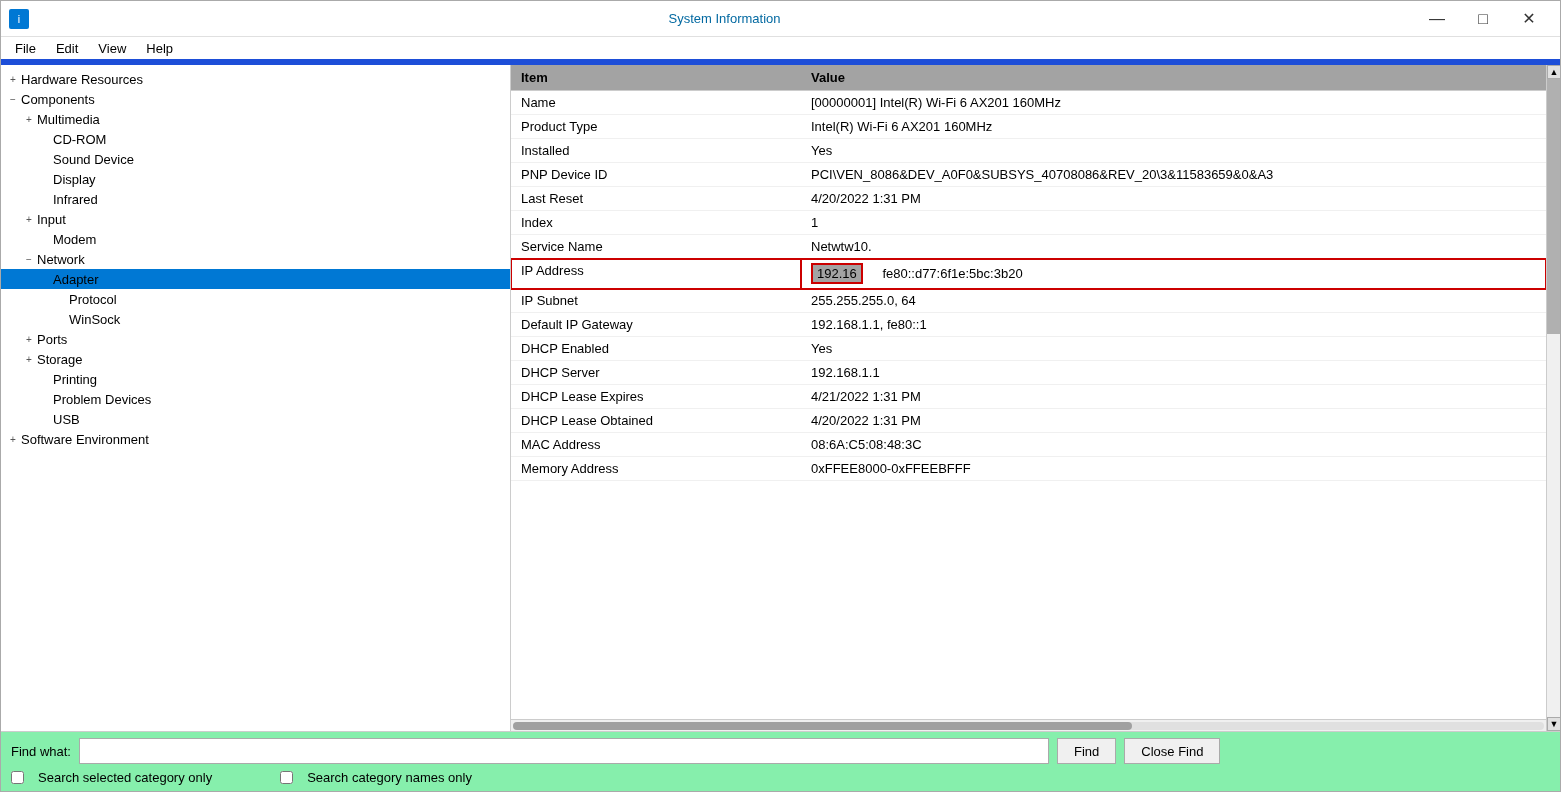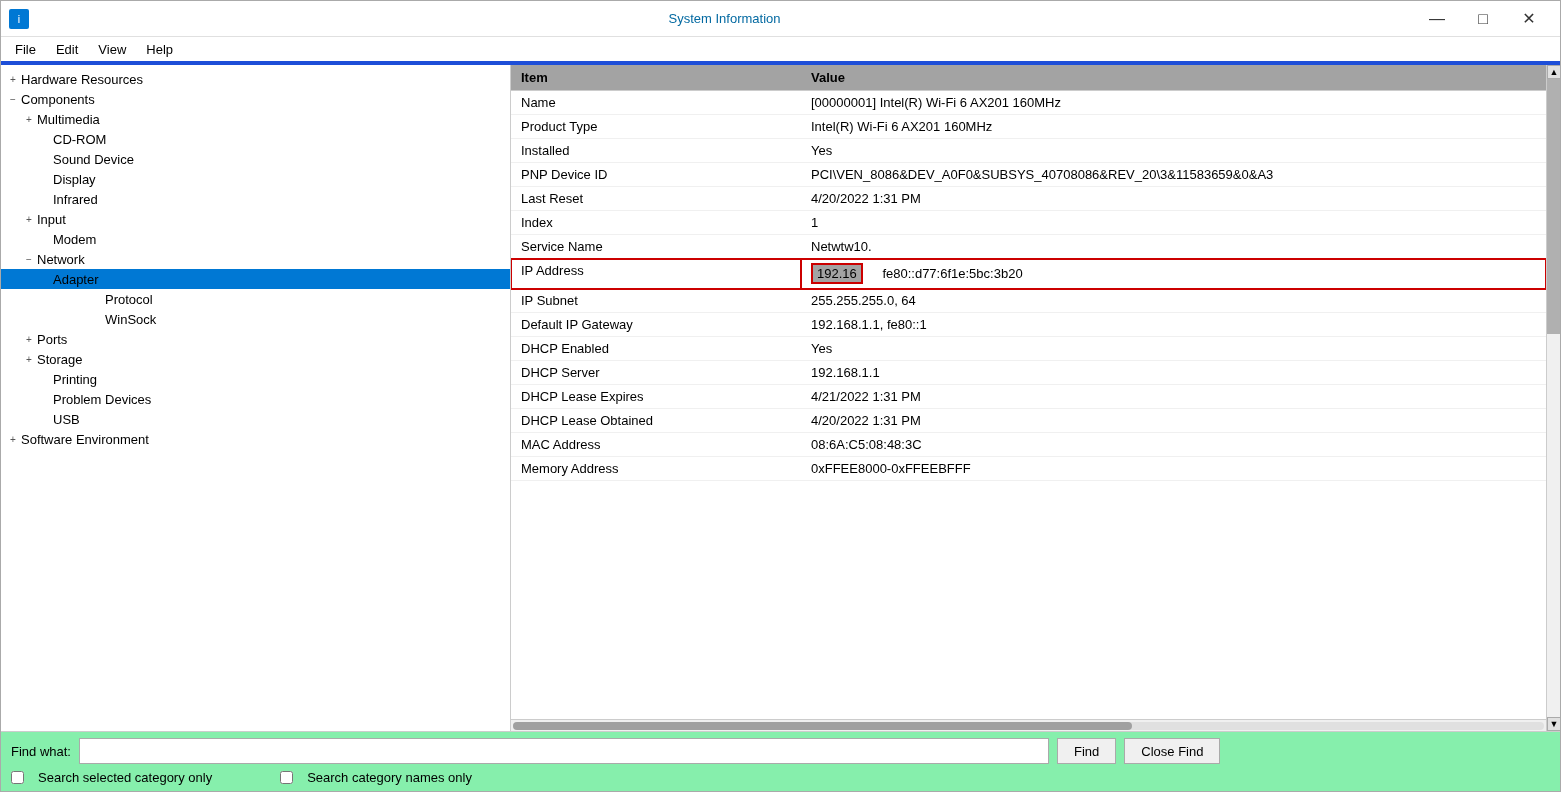--- a/index.html
+++ b/index.html
@@ -59,21 +59,21 @@
       cursor: pointer;
       display: flex;
       align-items: center;
       justify-content: center;
       font-size: 16px;
       color: #333;
     }
     .menu-bar {
       display: flex;
       padding: 2px 4px;
-      border-bottom: 4px solid #1d4ed8;
+      border-bottom: 6px solid #1d4ed8;
       background: #ffffff;
       height: 28px;
       align-items: center;
     }
     .menu-item {
       padding: 3px 10px;
       cursor: pointer;
       border-radius: 3px;
       font-size: 13px;
     }
@@ -107,21 +107,21 @@
       justify-content: center;
       font-size: 10px;
       color: #555;
       flex-shrink: 0;
     }
     .tree-item.selected .expander { color: white; }
     .tree-label { font-size: 13px; }
     .indent-0 { padding-left: 4px; }
     .indent-1 { padding-left: 20px; }
     .indent-2 { padding-left: 36px; }
-    .indent-3 { padding-left: 52px; gap: 36px; }
+    .indent-3 { padding-left: 52px; }
     .detail-panel {
       flex: 1;
       display: flex;
       flex-direction: column;
       overflow: hidden;
       background: #fff;
     }
     .detail-table-container {
       flex: 1;
       overflow-y: auto;

